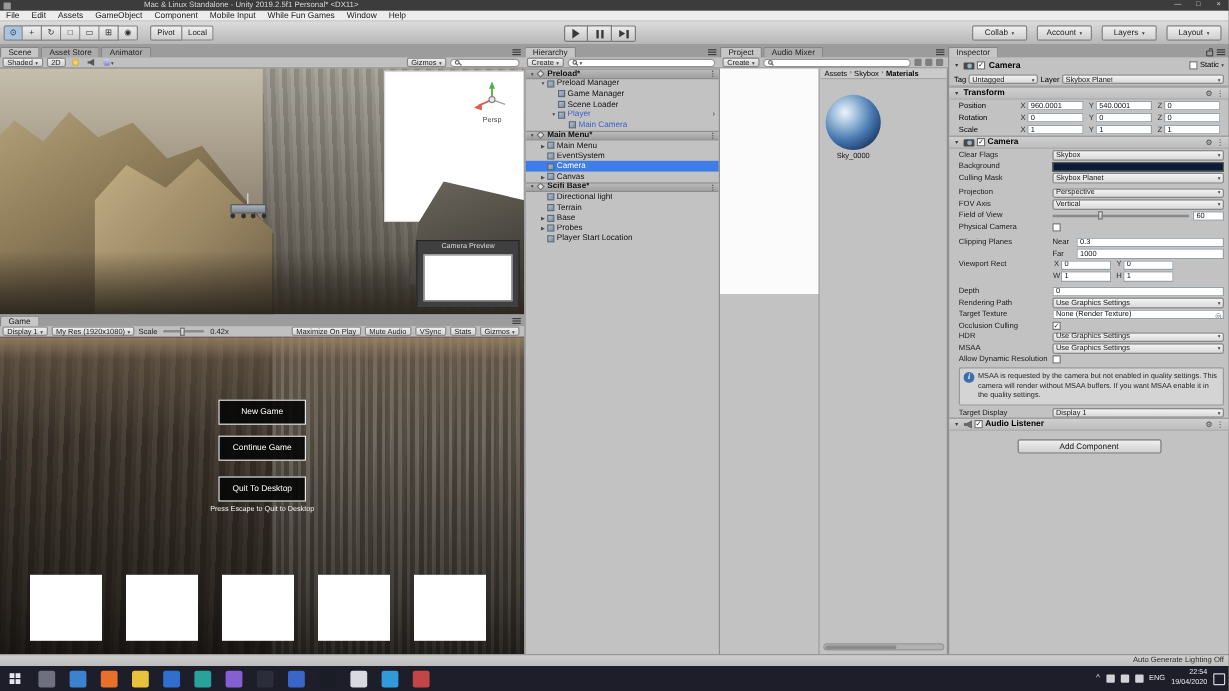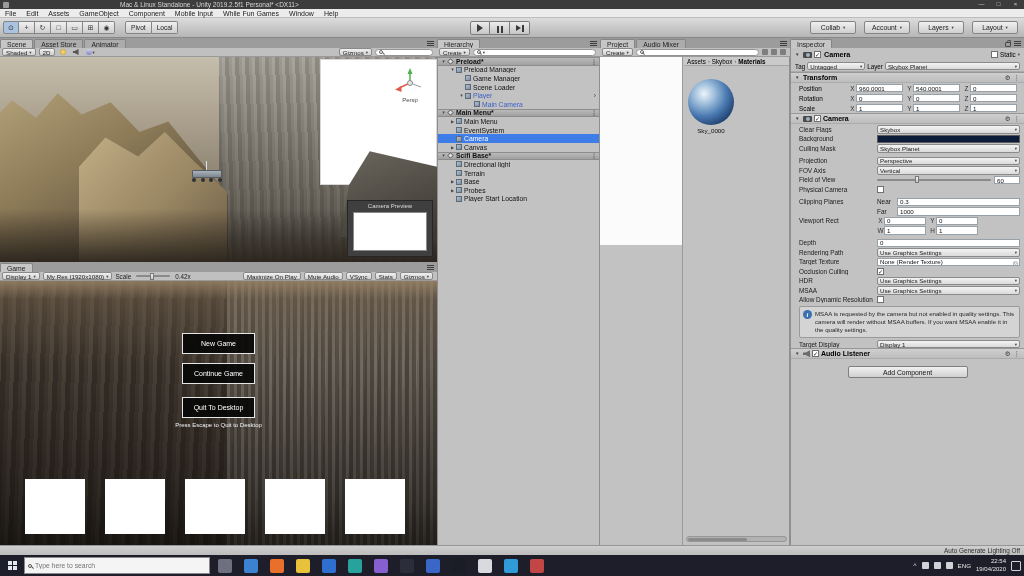--- a/index.html
+++ b/index.html
@@ -797,24 +797,20 @@
 
   <div class="taskbar">
     <div class="start-btn">
       <span class="win-logo">
           <i></i>
           <i></i>
           <i></i>
           <i></i>
         </span>
     </div>
-    <div class="tb-search">
-      <span class="mag"></span>
-      <input placeholder="Type here to search" style="">
-    </div>
     <div class="tb-icons" id="tb-icons">
         <div class="tb-icon" style="background: rgb(110, 112, 128);"></div>
         <div class="tb-icon" style="background: rgb(59, 130, 208);"></div>
         <div class="tb-icon" style="background: rgb(232, 112, 42);"></div>
         <div class="tb-icon" style="background: rgb(233, 194, 60);"></div>
         <div class="tb-icon" style="background: rgb(47, 111, 208);"></div>
         <div class="tb-icon" style="background: rgb(39, 163, 155);"></div>
         <div class="tb-icon" style="background: rgb(134, 95, 208);"></div>
         <div class="tb-icon" style="background: rgb(43, 45, 58);"></div>
         <div class="tb-icon" style="background: rgb(58, 102, 200);"></div>

